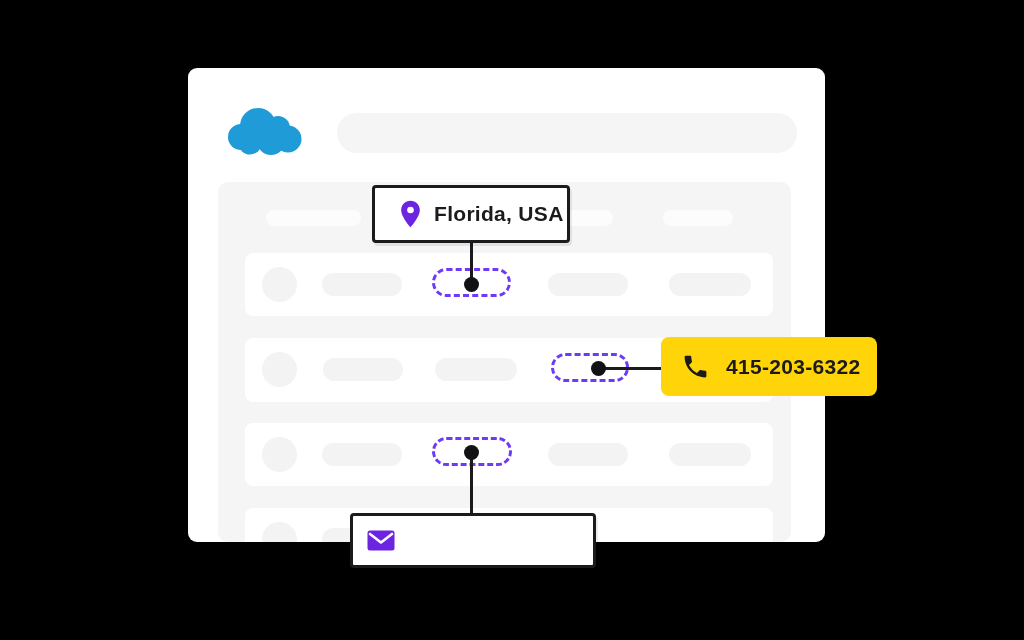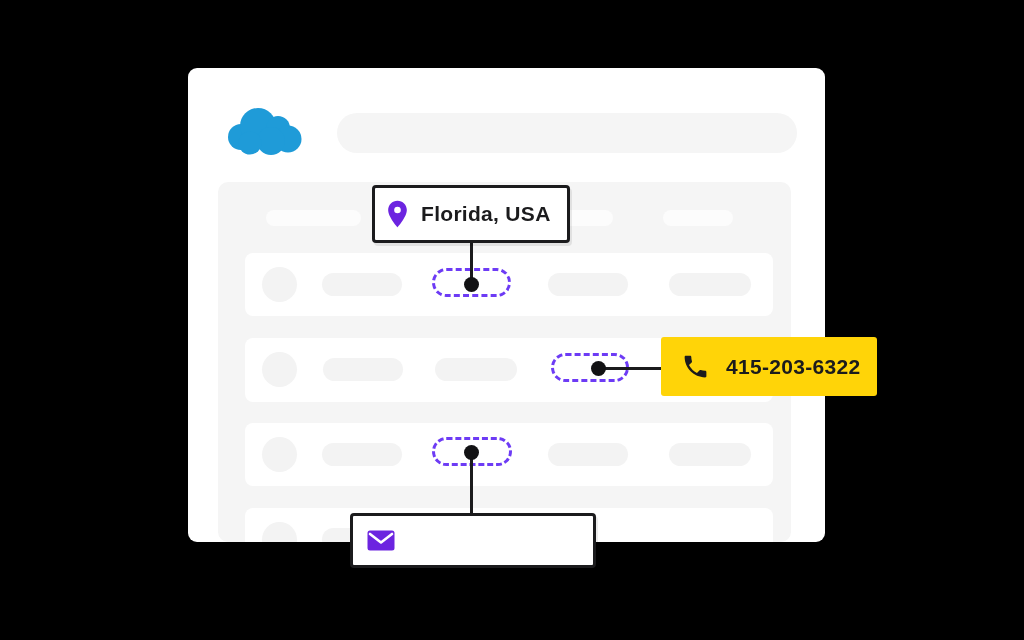--- a/index.html
+++ b/index.html
@@ -58,23 +58,23 @@
   .conn.h { height: 3px; }
   .dot { position: absolute; width: 15px; height: 15px; background: #121214; border-radius: 50%; }
 
   
   .chip {
     position: absolute; display: flex; align-items: center;
     color: #1B1B1D; font-weight: 600; letter-spacing: 0.3px;
   }
   .chip.outlined { background: #fff; border: 3px solid #1B1B1D; border-radius: 4px;
     box-shadow: 2px 3px 0 rgba(0,0,0,0.08); }
-  .chip.loc   { left: 372px; top: 185px; width: 198px; height: 58px; padding-left: 12px; font-size: 21px; }
+  .chip.loc   { left: 372px; top: 185px; width: 198px; height: 58px; padding-left: 25px; font-size: 21px; }
   .chip.phone { left: 661px; top: 337px; width: 216px; height: 59px; padding-left: 20px;
-    background: #FFD408; border-radius: 3px; font-size: 21px; text-align: right; }
+    background: #FFD408; border-radius: 8px; font-size: 21px; text-align: right; }
   .chip.email { left: 350px; top: 513px; width: 246px; height: 55px; padding-left: 14px; font-size: 21px; }
   .chip .icn { flex: 0 0 auto; display: flex; align-items: center; justify-content: center; }
   .chip.loc .icn   { margin-right: 13px; }
   .chip.phone .icn { margin-right: 16px; }
   .chip.email .icn { margin-right: 13px; }
 </style>
 </head>
 <body>
 
 <div class="stage">

